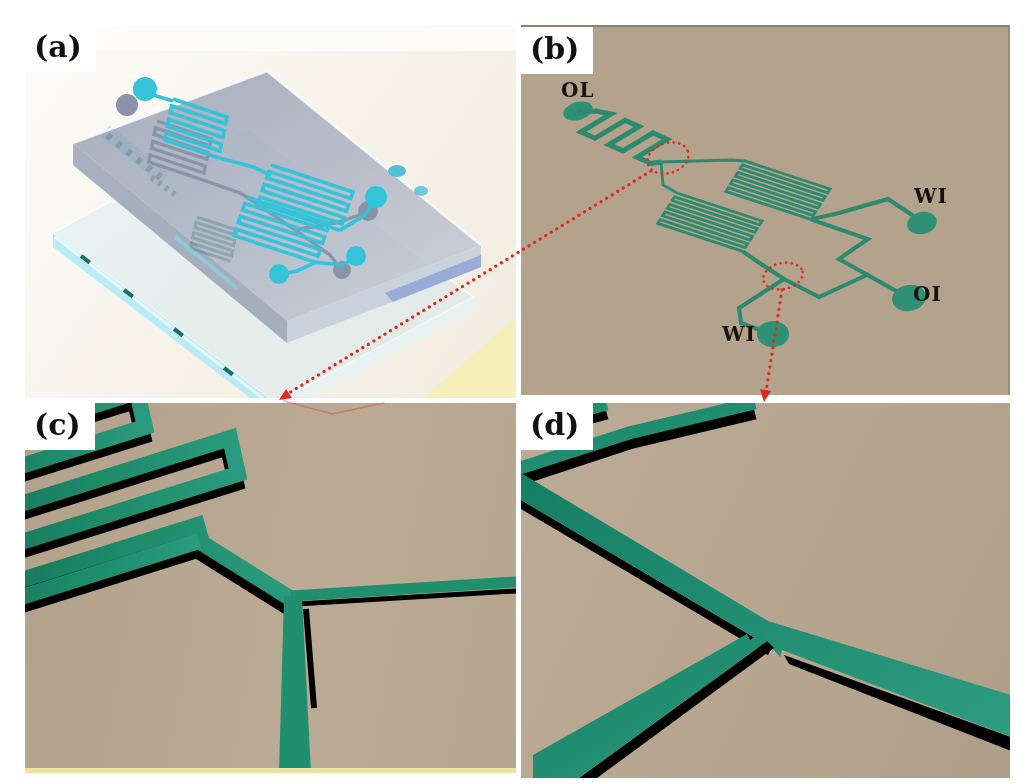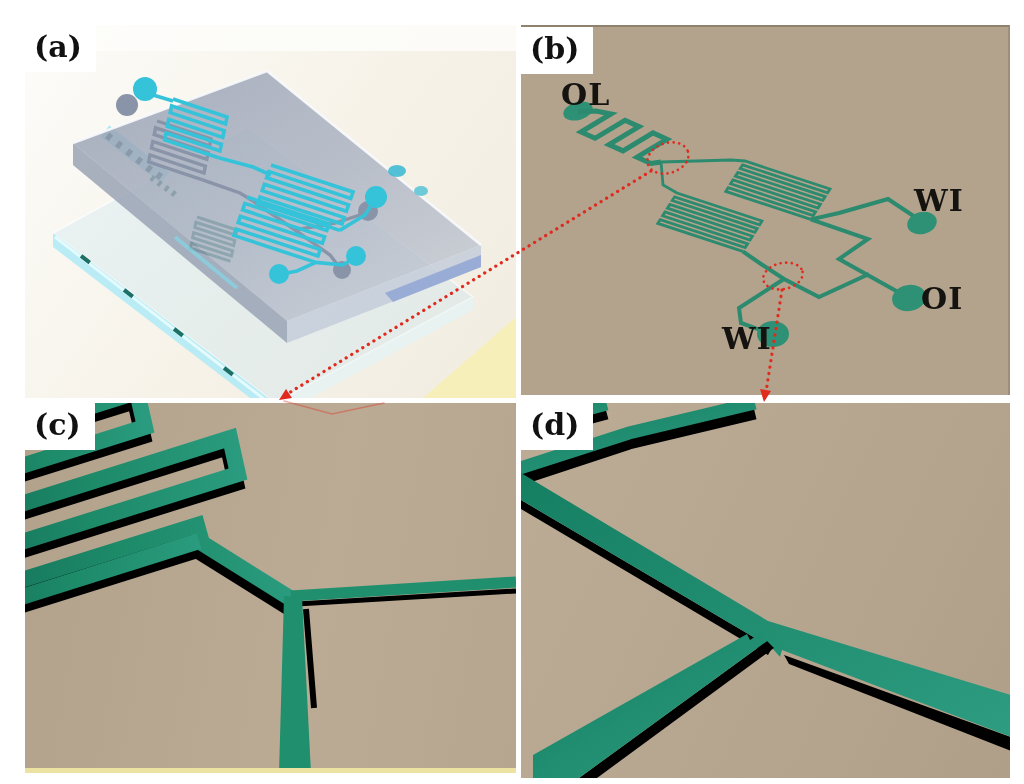--- a/index.html
+++ b/index.html
@@ -10,21 +10,21 @@
   .panel{position:absolute;overflow:hidden;}
   #panel-a{left:25px;top:25px;width:491px;height:373px;background:linear-gradient(125deg,#fdfcf9 0%,#f6f2e8 55%,#f1ece0 100%);}
   #panel-b{left:521px;top:25px;width:489px;height:370px;background:#b3a28c;border-top:2px solid rgba(115,105,85,.55);border-right:2px solid rgba(115,105,85,.35);box-sizing:border-box;}
   #panel-c{left:25px;top:403px;width:491px;height:370px;background:linear-gradient(100deg,#b2a28b 0%,#bbab95 60%,#b6a690 100%);}
   #panel-d{left:521px;top:403px;width:489px;height:375px;background:linear-gradient(115deg,#bcac96 0%,#b4a48d 70%,#af9f88 100%);}
   .plabel{
     position:absolute;left:0;top:0;background:#ffffff;color:#111;
     font-weight:bold;font-size:30px;line-height:1;padding:7px 14px 10px 9px;z-index:4;
   }
   .portlabel{
-    position:absolute;color:#151310;font-weight:bold;font-size:30px;line-height:1;z-index:3;
+    position:absolute;color:#151310;font-weight:bold;font-size:20px;line-height:1;z-index:3;
     letter-spacing:1px;
   }
   svg{position:absolute;left:0;top:0;display:block;}
   #overlay{position:absolute;left:0;top:0;z-index:6;pointer-events:none;}
   #yellow-strip-c{position:absolute;left:0;bottom:0;width:100%;height:5px;background:#ece3a2;z-index:2;}
 </style>
 </head>
 <body>
 
 <div class="panel" id="panel-a">
@@ -134,21 +134,21 @@
       <path d="M221.8,224.4 L240,237 L263,252 L298,270 L348,247"></path>
 
       <path d="M263,252 L218,281 L220,296 L245,305"></path>
     </g>
     <ellipse cx="401" cy="196" rx="15" ry="11" fill="#2e9074" transform="rotate(-14 401 196)"></ellipse>
     <ellipse cx="388" cy="271" rx="17" ry="13" fill="#2e9074" transform="rotate(-10 388 271)"></ellipse>
     <ellipse cx="252" cy="307" rx="16" ry="13" fill="#2e9074"></ellipse>
   </svg>
   <div class="portlabel" style="left:40px;top:53px;">OL</div>
   <div class="portlabel" style="left:393px;top:159px;">WI</div>
-  <div class="portlabel" style="left:400px;top:257px;text-align:right;">OI</div>
+  <div class="portlabel" style="left:392px;top:257px;text-align:right;">OI</div>
   <div class="portlabel" style="left:201px;top:297px;">WI</div>
   <div class="plabel">(b)</div>
 </div>
 
 <div class="panel" id="panel-c">
   <svg width="491" height="370" viewBox="0 0 491 370">
     <defs>
       <linearGradient id="greenC" x1="0" y1="0" x2="1" y2="0">
         <stop offset="0" stop-color="#147059"></stop>
         <stop offset="0.5" stop-color="#1d8a68"></stop>

